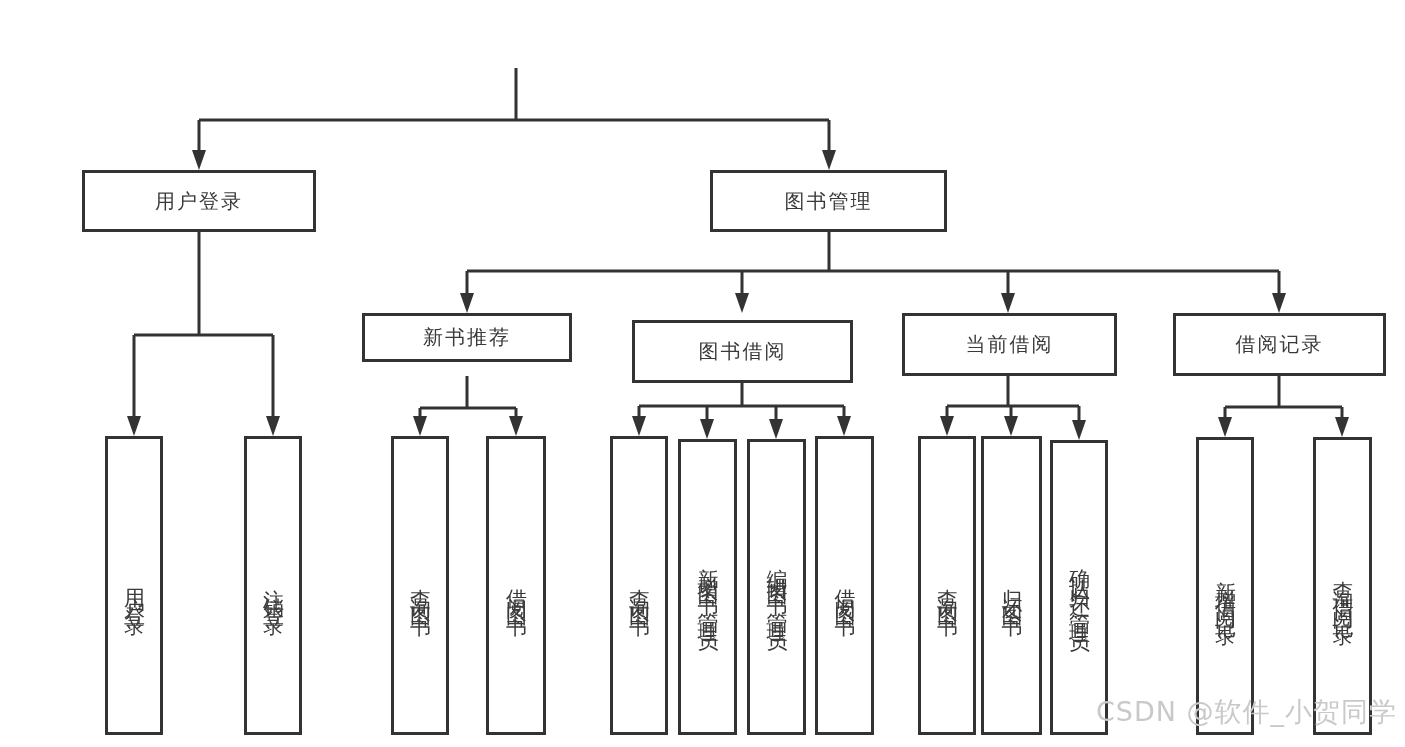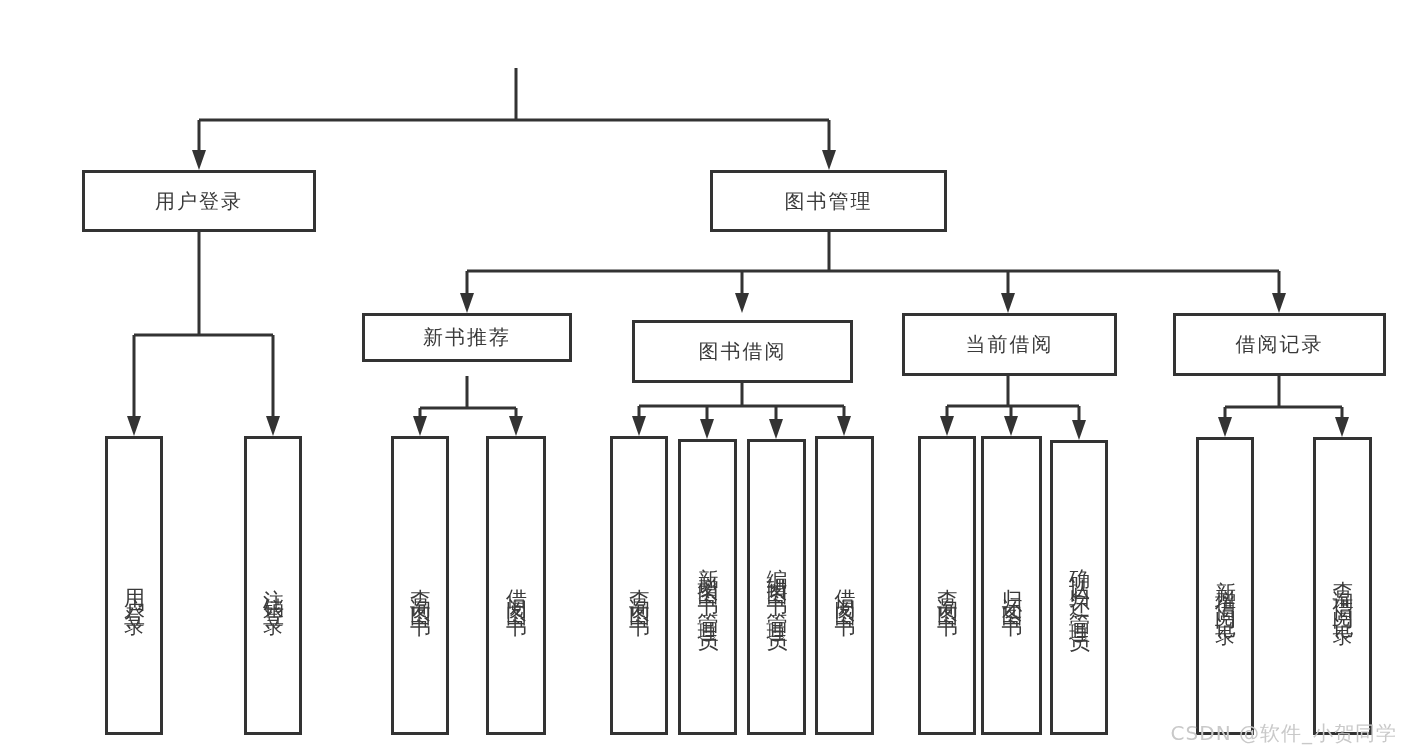--- a/index.html
+++ b/index.html
@@ -13,21 +13,21 @@
   .node{
     position:absolute;background:#ffffff;border:3px solid #333333;box-sizing:border-box;
     display:flex;align-items:center;justify-content:center;color:#3a3a3a;
   }
   .node.h span{font-size:20px;letter-spacing:2px;white-space:nowrap;}
   .node.v span{
     writing-mode:vertical-rl;text-orientation:mixed;
     font-size:21px;letter-spacing:9px;line-height:1;margin-bottom:-9px;white-space:nowrap;
   }
   .watermark{
-    position:absolute;right:8px;bottom:0;font-size:20px;color:#c9c9c9;
+    position:absolute;right:8px;bottom:17px;font-size:27px;color:#c9c9c9;
     letter-spacing:1px;white-space:nowrap;z-index:5;
   }
 </style>
 </head>
 <body>
 
 <div class="stage">
 
   <svg class="wires" viewBox="0 0 1405 747" aria-hidden="true">
     <g>

